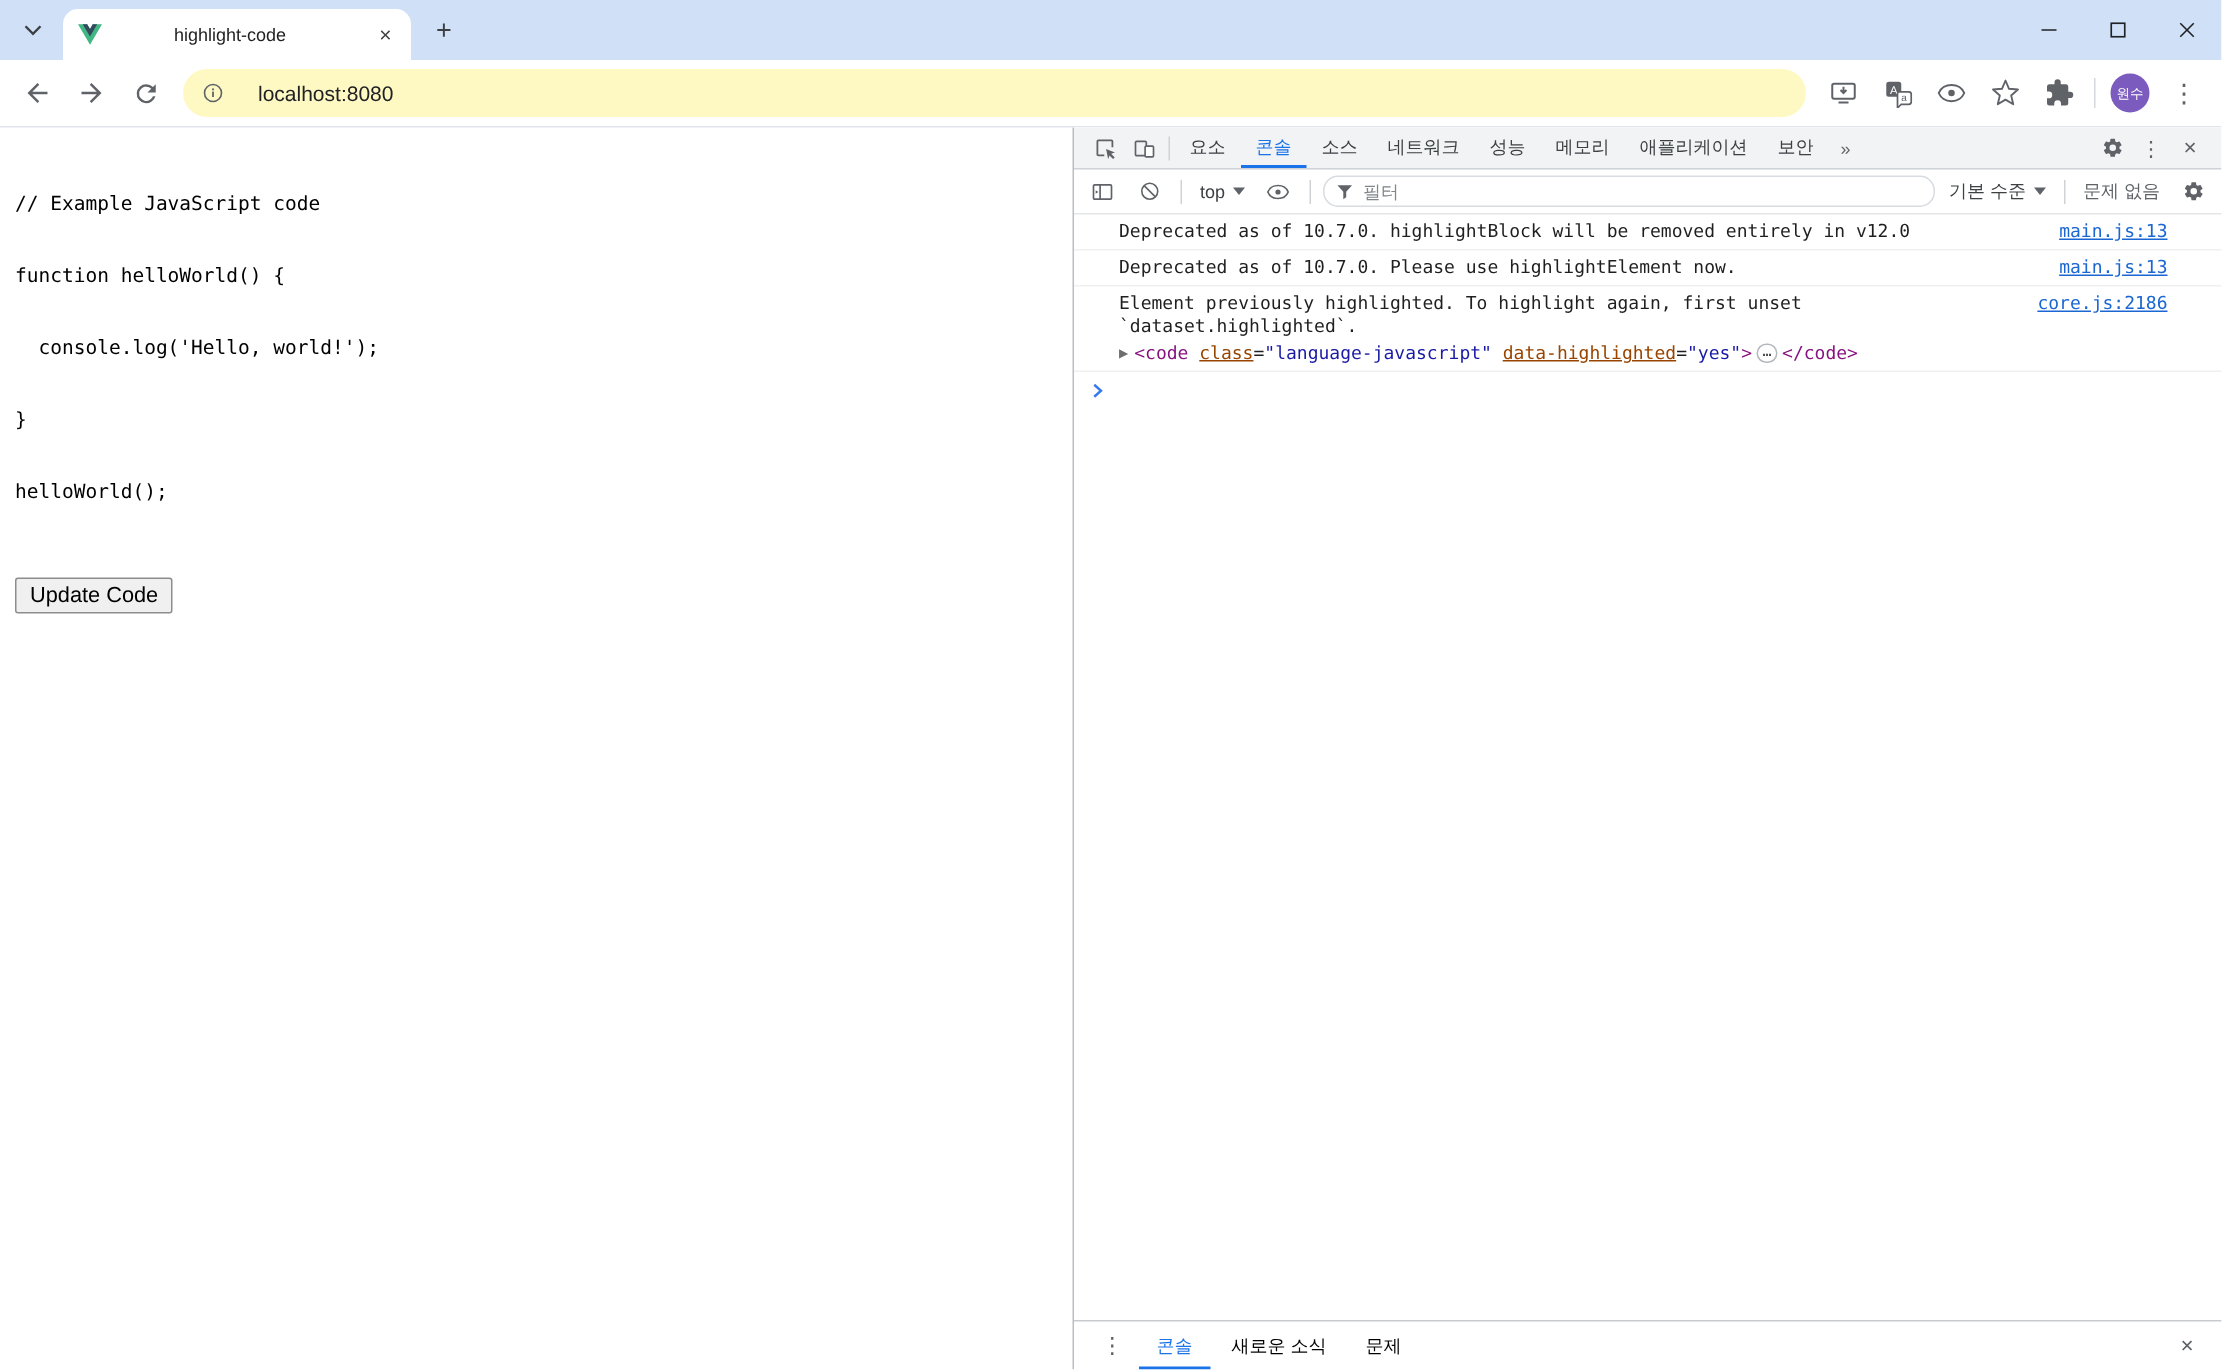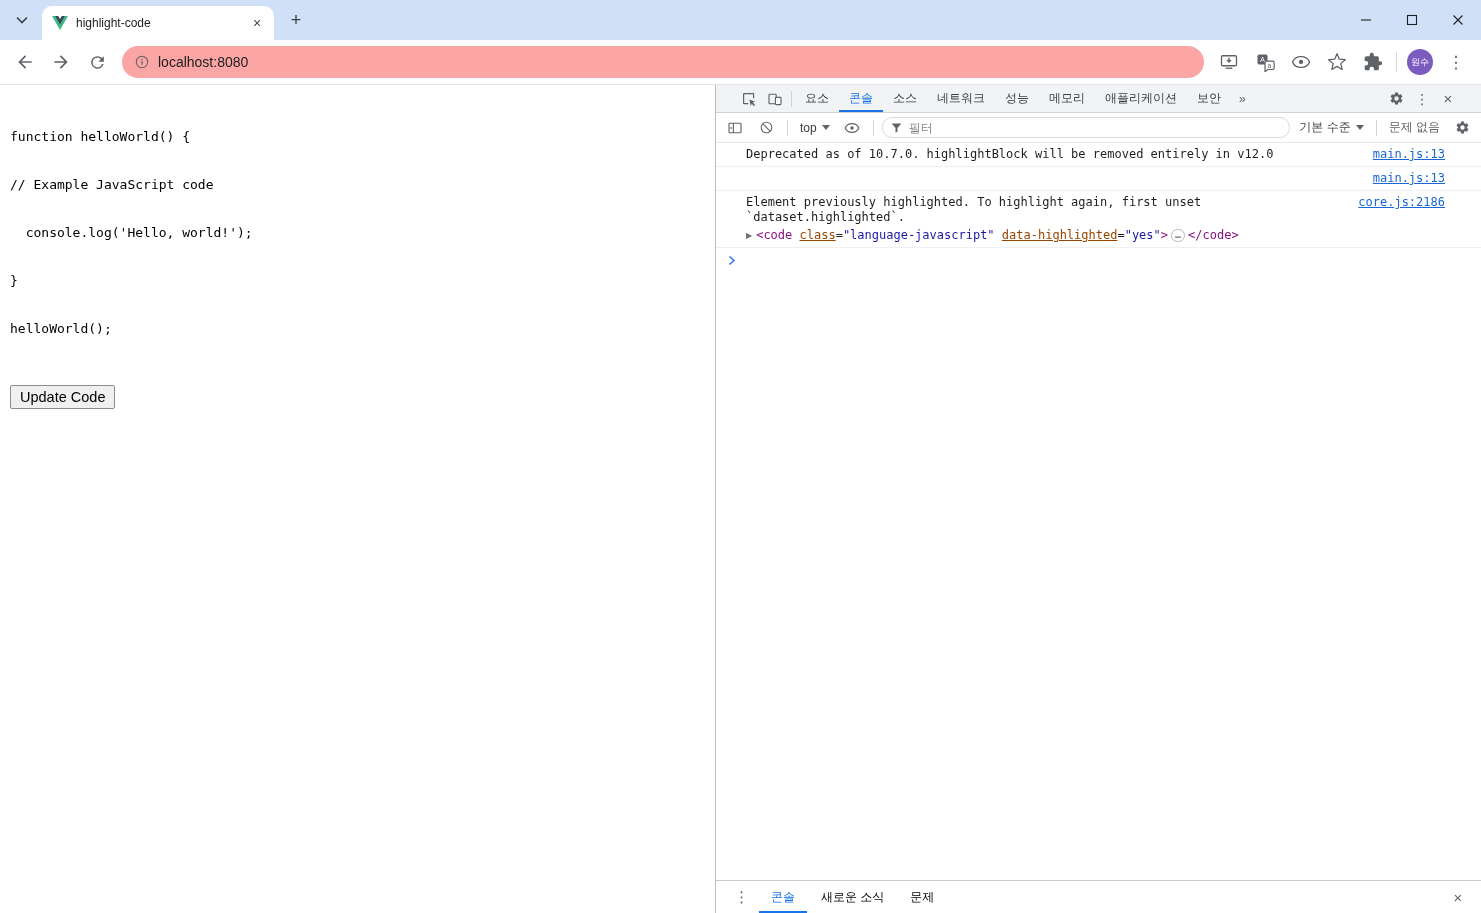--- a/index.html
+++ b/index.html
@@ -3,46 +3,46 @@
 <meta charset="utf-8">
 <style>
   * { box-sizing: border-box; margin: 0; padding: 0; }
   html,body { width:1481px; height:913px; overflow:hidden; }
   body { font-family:"Liberation Sans", sans-serif; background:#fff; }
   .window { width:1481px; height:913px; display:flex; flex-direction:column; }
 
   
   .tabstrip { height:40px; background:#cfe0f7; display:flex; align-items:flex-end; flex-shrink:0; }
   .tab-search { width:28px; height:28px; margin:0 6px 6px 8px; border:none; background:transparent; border-radius:50%; display:flex; align-items:center; justify-content:center; cursor:pointer; }
-  .tab { height:34px; width:232px; background:#fff; border-radius:10px 10px 0 0; display:flex; align-items:center; padding:0 8px 0 10px; position:relative; }
+  .tab { height:34px; width:232px; background:#fff; border-radius:10px 10px 0 0; display:flex; align-items:center; padding:0 8px 0 10px; position:relative;gap:40px; }
   .favicon { width:16px; height:16px; display:inline-flex; margin-right:8px; flex-shrink:0; }
   .tab-title { font-size:12px; color:#1f1f1f; flex:1; white-space:nowrap; overflow:hidden; }
   .tab-close { width:18px; height:18px; border:none; background:transparent; border-radius:50%; font-size:14px; line-height:16px; color:#444; cursor:pointer; }
   .new-tab { width:28px; height:28px; margin:0 0 6px 8px; border:none; background:transparent; border-radius:50%; font-size:18px; color:#3c4043; cursor:pointer; }
   .win-controls { margin-left:auto; height:40px; display:flex; align-self:flex-start; }
   .win-btn { width:46px; height:40px; border:none; background:transparent; display:flex; align-items:center; justify-content:center; cursor:pointer; }
 
   
   .toolbar { height:45px; background:#fff; border-bottom:1px solid #e1e4ea; display:flex; align-items:center; padding:0 8px; flex-shrink:0; gap:2px; }
   .tb-btn { width:34px; height:34px; border:none; background:transparent; border-radius:50%; display:flex; align-items:center; justify-content:center; cursor:pointer; flex-shrink:0; }
-  .omnibox { flex:1; height:32px; background:#fca5a5; border-radius:16px; display:flex; align-items:center; padding:0 12px; margin:0 6px; gap:8px; min-width:0; cursor:text; }
+  .omnibox { flex:1; height:32px; background:#fef9c3; border-radius:16px; display:flex; align-items:center; padding:0 12px; margin:0 6px; gap:22px; min-width:0; cursor:text; }
   .url { font-size:14px; color:#202124; }
   .avatar { width:26px; height:26px; border-radius:50%; background:#7b5bbe; color:#fff; font-size:9px; display:flex; align-items:center; justify-content:center; margin:0 4px; cursor:pointer; }
   .vsep { width:1px; height:20px; background:#d4d8dd; margin:0 4px; }
   .kebab { font-size:17px; color:#5f6368; }
 
   
   .content { flex:1; display:flex; min-height:0; }
   .page { flex:1; padding:12px 10px; overflow:hidden; }
   .code-block { font-family:"DejaVu Sans Mono", monospace; font-size:13px; line-height:16px; color:#000; white-space:pre; }
   .update-btn { margin-top:16px; font-family:"Liberation Sans", sans-serif; font-size:14.5px; color:#000; background:#f0f0f0; border:1px solid #8d8d8d; border-radius:2px; padding:3px 9px; cursor:pointer; }
 
   
   .devtools { width:766px; flex-shrink:0; border-left:1px solid #b9bec4; display:flex; flex-direction:column; background:#fff; min-height:0; }
-  .dt-tabbar { height:28px; background:#f1f3f4; border-bottom:1px solid #cfd2d6; display:flex; align-items:center; flex-shrink:0; padding:0 20px; }
+  .dt-tabbar { height:28px; background:#f1f3f4; border-bottom:1px solid #cfd2d6; display:flex; align-items:center; flex-shrink:0; padding:0 8px; }
   .dt-iconbtn { width:26px; height:26px; border:none; background:transparent; display:flex; align-items:center; justify-content:center; cursor:pointer; flex-shrink:0; }
   .dt-vsep { width:1px; height:16px; background:#d0d3d6; margin:0 3px; flex-shrink:0; }
   .dt-tab { height:27px; line-height:27px; padding:0 10px; font-size:12px; color:#3c4043; border:none; background:transparent; cursor:pointer; white-space:nowrap; }
   .dt-tab.active { color:#1a73e8; box-shadow:inset 0 -2px 0 #1a73e8; }
   .dt-more { font-size:12px; color:#5f6368; border:none; background:transparent; padding:0 8px; cursor:pointer; }
   .dt-tabbar-right { margin-left:auto; display:flex; align-items:center; }
   .dt-x { font-size:15px; color:#5f6368; }
 
   .dt-ctoolbar { height:30px; border-bottom:1px solid #e4e6e8; display:flex; align-items:center; padding:0 6px; gap:5px; flex-shrink:0; }
   .dt-droplabel { display:flex; align-items:center; gap:5px; font-size:12px; color:#3c4043; border:none; background:transparent; cursor:pointer; padding:0 4px; white-space:nowrap; }
@@ -178,22 +178,22 @@
     <div class="avatar">원수</div>
     <button class="tb-btn">
         <span class="kebab">⋮</span>
       </button>
   </div>
 
   <div class="content">
 
     <div class="page">
       <div class="code-block">
+        <div>// Example JavaScript code</div>
         <div>function helloWorld() {</div>
-        <div>// Example JavaScript code</div>
         <div>  console.log('Hello, world!');</div>
         <div>}</div>
         <div>helloWorld();</div>
       </div>
       <button class="update-btn">Update Code</button>
     </div>
 
     <div class="devtools">
 
       <div class="dt-tabbar">
@@ -281,20 +281,21 @@
 
       <div class="dt-messages">
         <div class="msg-row">
           <div class="msg-top">
             <span class="msg-text">Deprecated as of 10.7.0. highlightBlock will be removed entirely in v12.0</span>
             <span class="msg-source">main.js:13</span>
           </div>
         </div>
         <div class="msg-row">
           <div class="msg-top">
+            <span class="msg-text">Deprecated as of 10.7.0. Please use highlightElement now.</span>
             <span class="msg-source">main.js:13</span>
           </div>
         </div>
         <div class="msg-row">
           <div class="msg-top">
             <span class="msg-text">Element previously highlighted. To highlight again, first unset `dataset.highlighted`.</span>
             <span class="msg-source">core.js:2186</span>
           </div>
           <div class="dom-line">
             <span class="expand-tri">▶</span>

